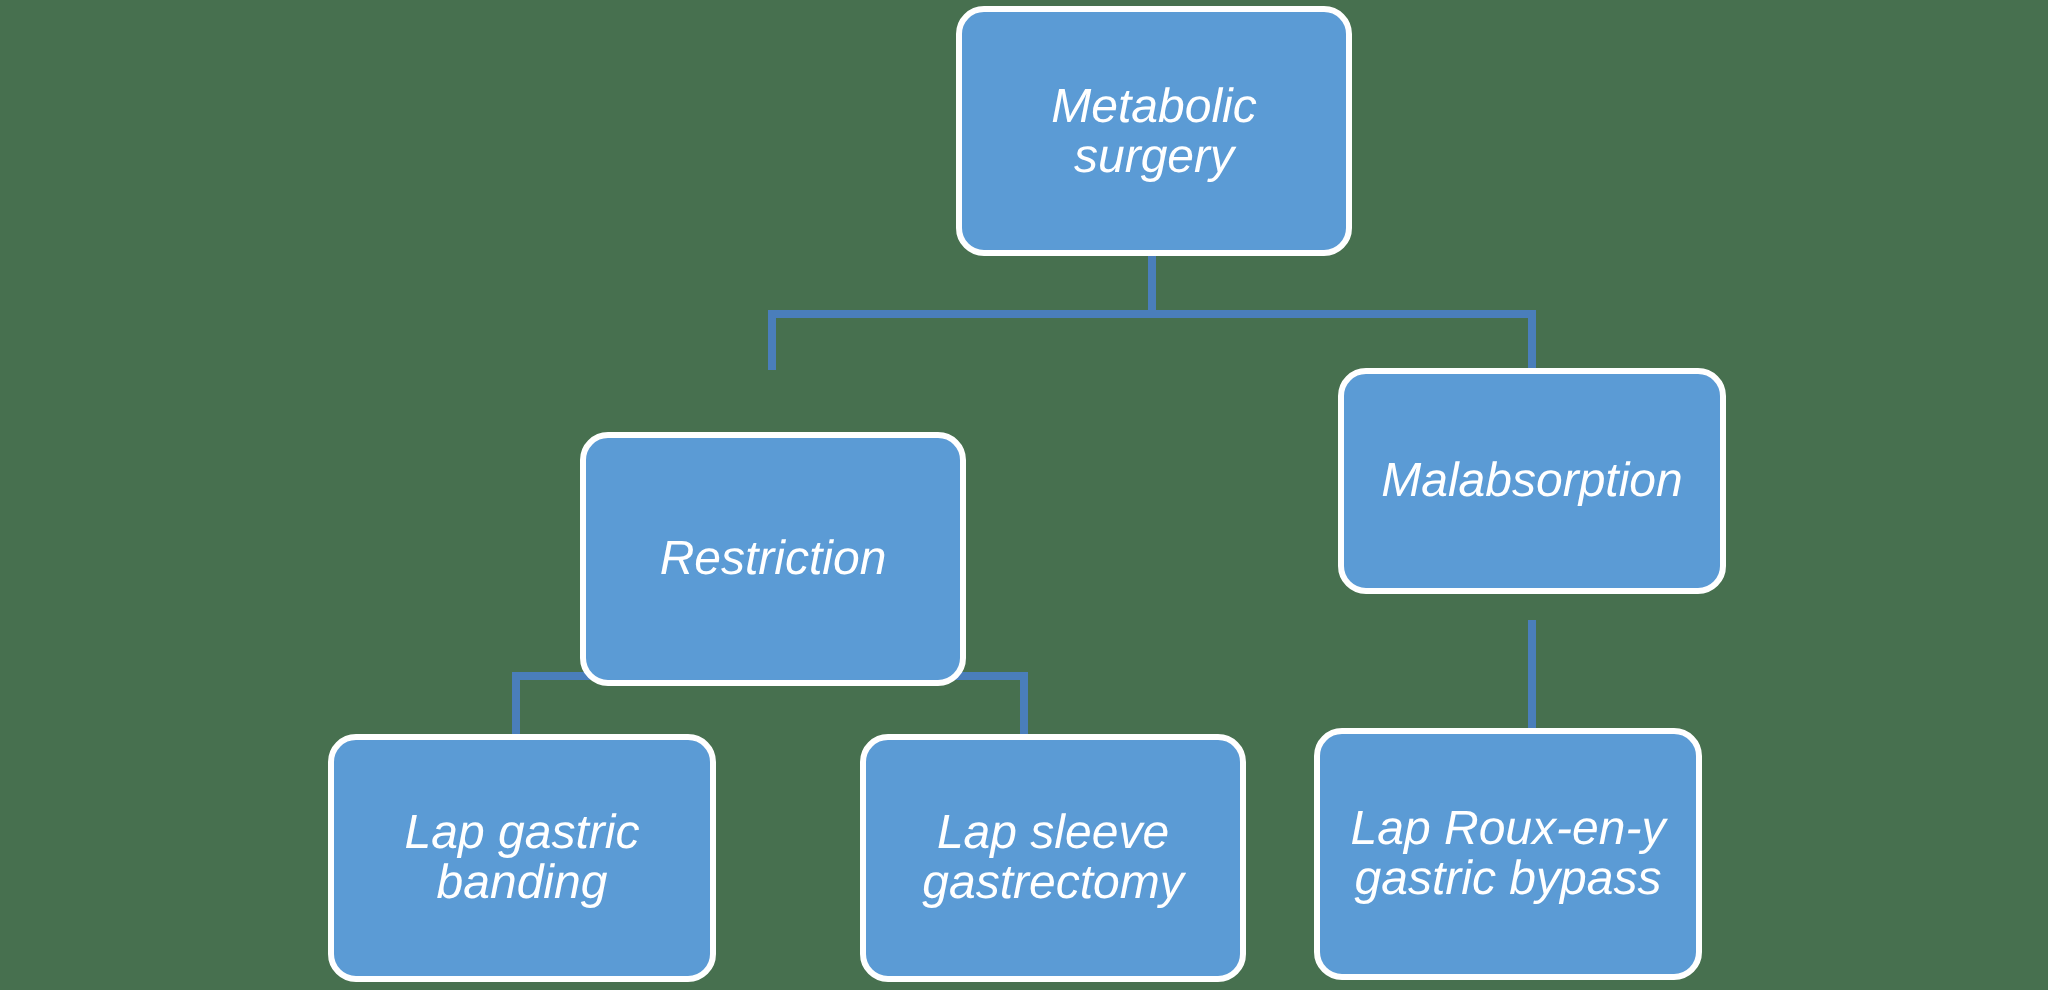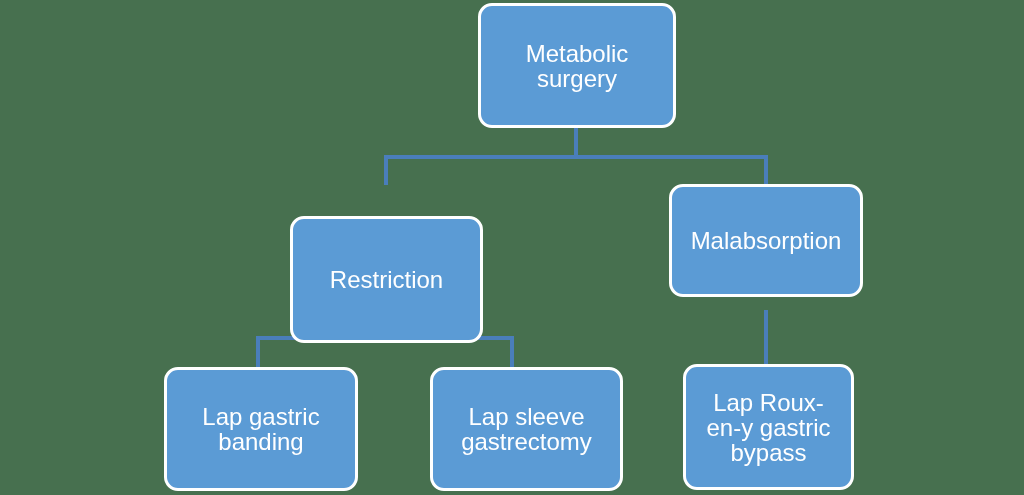--- a/index.html
+++ b/index.html
@@ -21,33 +21,34 @@
     border: 3px solid var(--node-border, #FFFFFF);
     border-radius: 14px;
     color: var(--text, #FFFFFF);
     font-size: 24px;
     line-height: 25px;
     display: flex;
     align-items: center;
     justify-content: center;
     text-align: center;
     padding: 0 10px;
+    font-style: italic;
   }
   .edge {
     position: absolute;
     background: var(--connector, #4A7EBB);
   }
 
   
   #n-root          { left: 478px; top:   3px; width: 198px; height: 125px; }
   #n-restriction   { left: 290px; top: 184px; width: 193px; height: 127px; margin-top: 32px; }
   #n-malabsorption { left: 669px; top: 184px; width: 194px; height: 113px; }
   #n-banding       { left: 164px; top: 367px; width: 194px; height: 124px; }
   #n-sleeve        { left: 415px; top: 367px; width: 193px; height: 124px; margin-left: 15px; }
-  #n-roux          { left: 683px; top: 364px; width: 171px; height: 126px; }
+  #n-roux          { left: 657px; top: 364px; width: 194px; height: 126px; }
 
   
   #e-root-v    { left: 574px; top: 127px; width:   4px; height: 32px; }
   #e-h1        { left: 384px; top: 155px; width: 384px; height:  4px; }
   #e-left-v    { left: 384px; top: 155px; width:   4px; height: 30px; }
   #e-right-v   { left: 764px; top: 155px; width:   4px; height: 30px; }
   #e-restr-v   { left: 384px; top: 310px; width:   4px; height: 30px; }
   #e-h2        { left: 256px; top: 336px; width: 258px; height:  4px; }
   #e-banding-v { left: 256px; top: 336px; width:   4px; height: 32px; }
   #e-sleeve-v  { left: 510px; top: 336px; width:   4px; height: 32px; }

